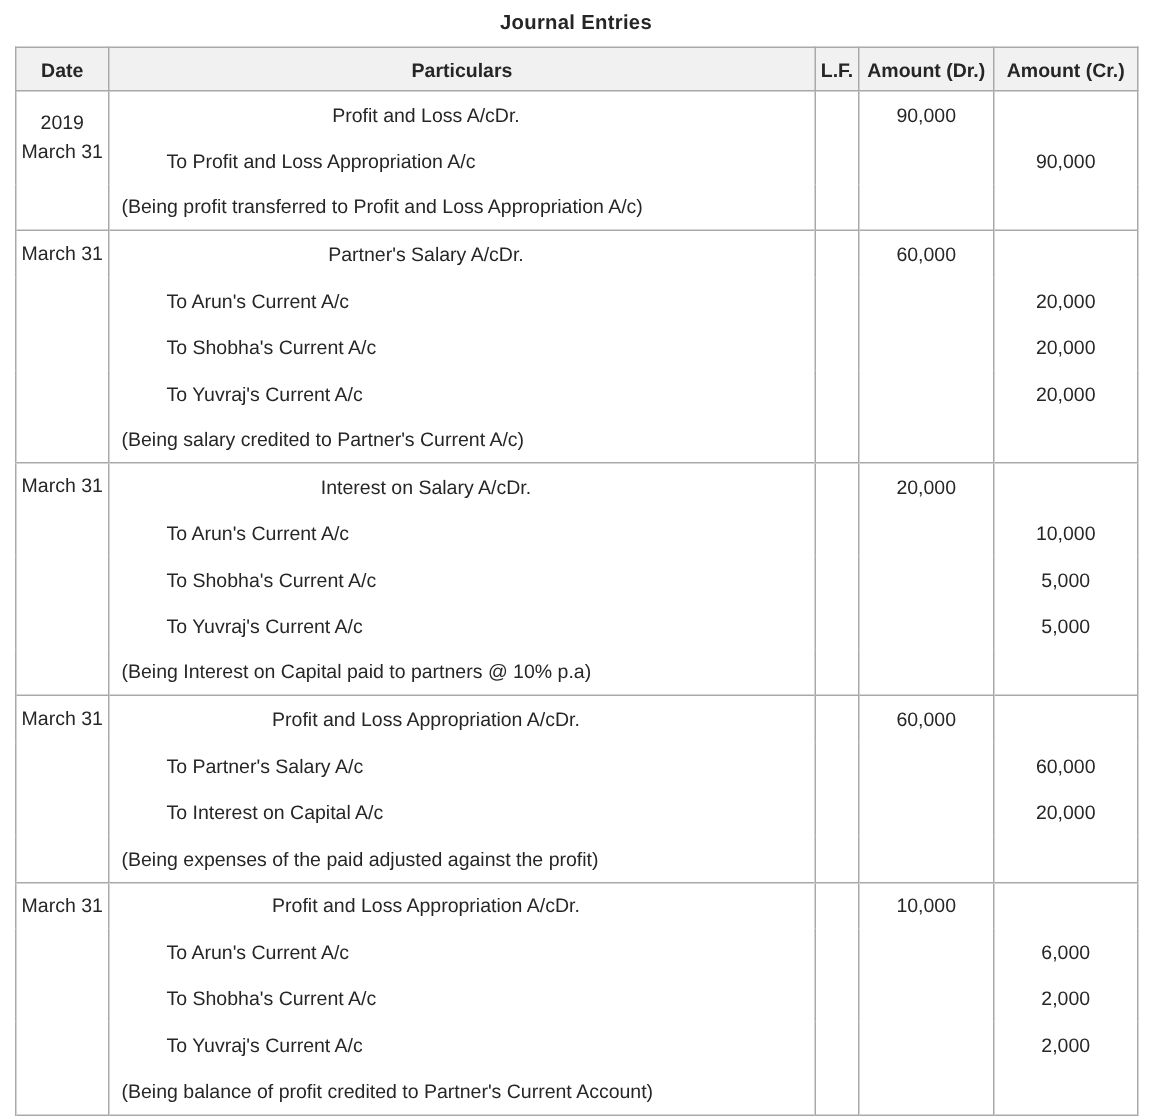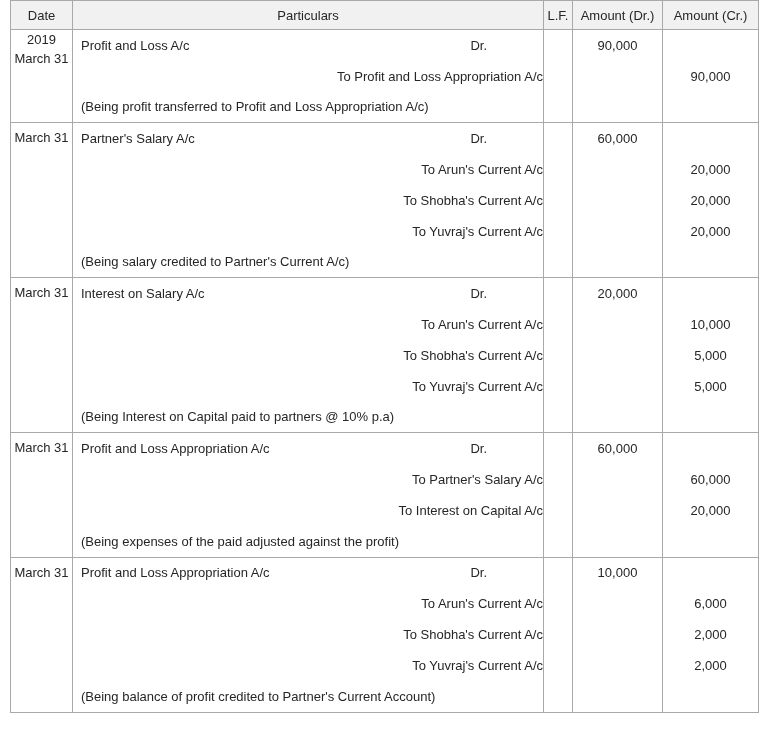--- a/index.html
+++ b/index.html
@@ -37,52 +37,53 @@
     border-left: 1px solid var(--border);
     border-right: 1px solid var(--border);
     padding: 0;
     font-size: 13px;
     color: var(--text);
   }
   thead th {
     border: 1px solid var(--border);
     background: var(--header-bg);
     height: 29px;
-    font-weight: normal;
+    font-weight: bold;
     text-align: center;
     vertical-align: middle;
   }
   tbody td { height: 30.8px; vertical-align: middle; }
   tbody tr.entry-start td { border-top: 1px solid var(--border); }
 
   td.date-cell {
     text-align: center;
     vertical-align: top;
   }
   td.date-cell .date-line { line-height: 30.8px; }
-  td.date-cell.two-line { }
+  td.date-cell.two-line { padding-top: 11px; }
   td.date-cell.two-line .date-line { line-height: 19px; }
 
   td.particulars-cell { vertical-align: middle; }
   .p-line {
     display: flex;
     align-items: center;
     height: 30.8px;
     padding-left: 8px;
   }
-  .p-line.indent { padding-left: 38px; justify-content: flex-end; }
-  .p-line.with-suffix { justify-content: space-between; padding-right: 56px; }
+  .p-line.indent { padding-left: 38px; }
+  .p-line.with-suffix { justify-content: center; padding-right: 56px; }
 
   td.amount-cell { text-align: center; margin-left: 42px; }
   td.lf-cell { }
 </style>
 </head>
 <body>
 
 <div class="page">
+  <div class="title">Journal Entries</div>
 
   <table class="journal">
     <colgroup>
       <col style="width:62px">
       <col style="width:471px">
       <col style="width:29px">
       <col style="width:90px">
       <col style="width:96px">
     </colgroup>
     <thead>

